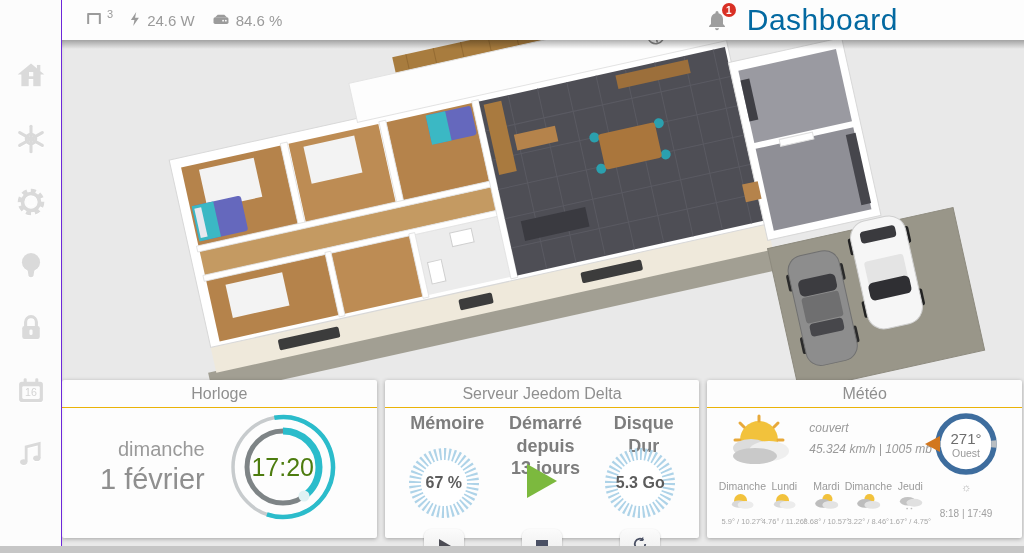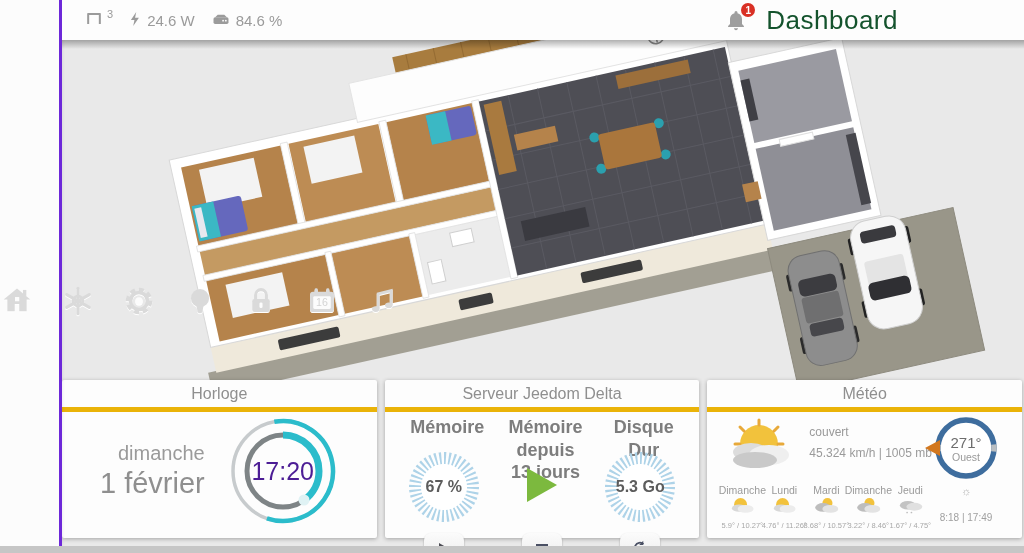--- a/index.html
+++ b/index.html
@@ -2,84 +2,84 @@
 <html><head>
 <meta charset="utf-8">
 <style>
   * { margin:0; padding:0; box-sizing:border-box; }
   html,body { width:1024px; height:553px; overflow:hidden;
     font-family:"Liberation Sans", sans-serif; background:#e9e9e9; }
   .stage { position:relative; width:1024px; height:553px; background:#e9e9e9; }
 
   
   .sidebar { position:absolute; left:0; top:0; width:62px; height:546px;
-    background:#fcfcfc; border-right:3px solid #6d28d9;
+    background:#fcfcfc; border-right:1px solid #6d28d9;
     box-shadow:1px 0 3px rgba(0,0,0,.06); z-index:5;
-    display:flex; align-items:center; gap:27px; padding-top:60px; }
+    display:flex; flex-direction:column; align-items:center; gap:27px; padding-top:60px; }
   .side-icon { width:36px; height:36px; display:flex; align-items:center; justify-content:center;
     cursor:pointer; filter:drop-shadow(0 1px 0 #ffffff); }
   .side-icon svg { width:34px; height:34px; }
   .ic-fill { fill:#dadada; } .ic-stroke { stroke:#dadada; fill:none; }
 
   
   .topbar { position:absolute; left:62px; right:0; top:0; height:40px; background:#fdfdfd;
     z-index:6; display:flex; align-items:center; }
   .topbar-shadow { position:absolute; left:62px; right:0; top:40px; height:9px; z-index:6;
     background:linear-gradient(to bottom, rgba(0,0,0,.30), rgba(0,0,0,0)); }
   .status-group { display:flex; align-items:center; gap:4px; margin-left:22px;
     color:#9b9b9b; font-size:15px; }
   .status-item { display:flex; align-items:center; gap:3px; margin-right:10px; }
   .sup { font-size:11px; position:relative; top:-6px; }
   .right-group { margin-left:auto; margin-right:126px; display:flex; align-items:center; gap:16px; }
   .bell-wrap { position:relative; width:26px; height:26px; cursor:pointer; }
   .badge { position:absolute; top:-4px; right:-5px; min-width:14px; height:14px; border-radius:8px;
     color:#fff; font-size:10px; font-weight:bold; display:flex; align-items:center; justify-content:center;
     padding:0 3px; }
-  .dash-title { font-size:26px; color:#14532d; letter-spacing:.5px;text-align:right; }
+  .dash-title { font-size:30px; color:#0369a1; letter-spacing:.5px;text-align:right; }
 
   
   .plan { position:absolute; left:62px; top:40px; width:962px; height:345px; z-index:1; }
 
   
   .cards { position:absolute; left:62px; top:380px; right:2px; height:158px; z-index:4;
     display:flex; gap:8px; }
   .card { flex:1; background:#fdfdfd; border-radius:2px; position:relative;
     box-shadow:0 1px 4px rgba(0,0,0,.30); }
   .card-title { text-align:center; font-size:16px; color:#8f8f8f; padding:5px 0 4px;
-    border-bottom:5px solid #eab308; }
+    border-bottom:1px solid #eab308; }
 
   
   .clock-body { display:flex; align-items:center; justify-content:center; gap:22px; height:118px; }
   .date-block { text-align:right; color:#9a9a9a; }
   .date-day { font-size:20px; }
   .date-date { font-size:29px; color:#8f8f8f; margin-top:2px; }
   .clock-ring { position:relative; width:112px; height:112px; }
   .clock-time { position:absolute; inset:0; display:flex; align-items:center; justify-content:center;
-    font-size:25px; color:#4c1d95; }
+    font-size:25px; color:#4d7c0f; }
 
   
   .srv-body { display:flex; justify-content:space-around; padding:4px 10px 0; }
   .srv-col { width:33%; display:flex; flex-direction:column; align-items:center; }
   .srv-label { font-size:18px; color:#7d7d7d; font-weight:bold; text-align:center; line-height:1.25; height:32px;margin-left:7px; }
   .gauge { position:relative; width:74px; height:74px; margin-top:2px; }
   .gauge-val { position:absolute; inset:0; display:flex; align-items:center; justify-content:center;
     font-size:16px; font-weight:bold; color:#5c5c5c; }
   .play-big { width:0; height:0; border-left:30px solid #7cb93e; border-top:17px solid transparent;
     border-bottom:17px solid transparent; margin-top:20px; }
   .srv-btn { width:40px; height:34px; border-radius:8px; margin-top:9px;
     background:linear-gradient(#fbfbfb,#e9e9e9); box-shadow:0 1px 2px rgba(0,0,0,.35);
     display:flex; align-items:center; justify-content:center; cursor:pointer; }
   .btn-play { width:0; height:0; border-left:12px solid #4c4c54; border-top:7px solid transparent;
     border-bottom:7px solid transparent; margin-left:3px; }
   .btn-stop { width:12px; height:12px; background:#4a5064; }
 
   
   .meteo-body { position:relative; height:130px; }
   .meteo-big-icon { position:absolute; left:18px; top:6px; }
-  .meteo-lines { position:absolute; left:102px; top:10px; color:#9a9a9a; font-size:12px; line-height:21px; }
+  .meteo-lines { position:absolute; left:102px; top:10px; color:#9a9a9a; font-size:12px; line-height:21px;font-style:italic; }
   .meteo-days { position:absolute; left:14px; top:72px; display:flex; }
   .mday { width:42px; display:flex; flex-direction:column; align-items:center; }
   .mday-name { font-size:10.5px; color:#9a9a9a; }
   .mday-temps { font-size:7.5px; color:#a8a8a8; white-space:nowrap; margin-top:1px; }
   .compass-wrap { position:absolute; right:18px; top:2px; width:76px; text-align:center; }
   .compass { position:relative; width:68px; height:68px; margin:0 auto; }
   .compass-txt { position:absolute; inset:0; display:flex; flex-direction:column; align-items:center; justify-content:center; }
   .compass-deg { font-size:15px; color:#6d6d6d; }
   .compass-dir { font-size:10.5px; color:#9a9a9a; }
   .compass-arrow { position:absolute; left:-7px; top:26px; width:0; height:0;
@@ -357,21 +357,21 @@
               <circle cx="37" cy="37" r="29" fill="#ffffff" stroke="#aed3e8" stroke-width="12" pathLength="100" stroke-dasharray="1.1 1.4"></circle>
             </svg>
             <div class="gauge-val">67 %</div>
           </div>
           <div class="srv-btn">
             <span class="btn-play"></span>
           </div>
         </div>
         <div class="srv-col">
           <div class="srv-label">
-            <span>Mémoire depuis</span><br>
+            <span>Démarré depuis</span><br>
             <span>13 jours</span>
           </div>
           <div class="play-big"></div>
           <div class="srv-btn" style="margin-top:31px;">
             <span class="btn-stop"></span>
           </div>
         </div>
         <div class="srv-col">
           <div class="srv-label">Disque Dur</div>
           <div class="gauge">

